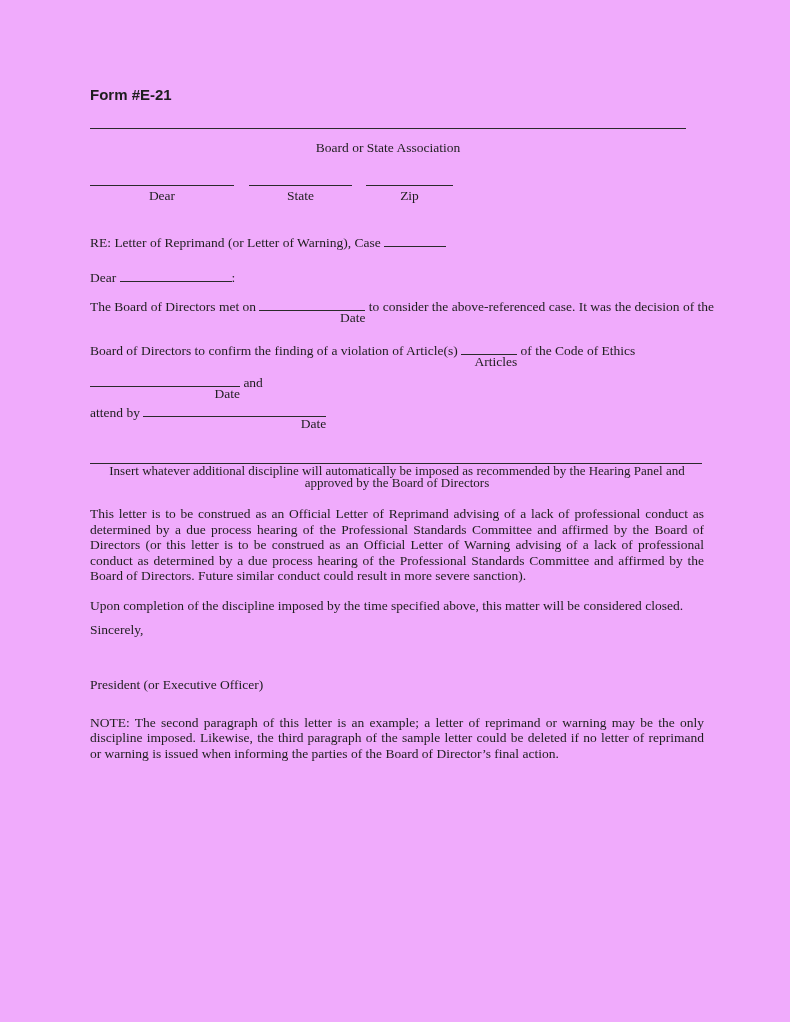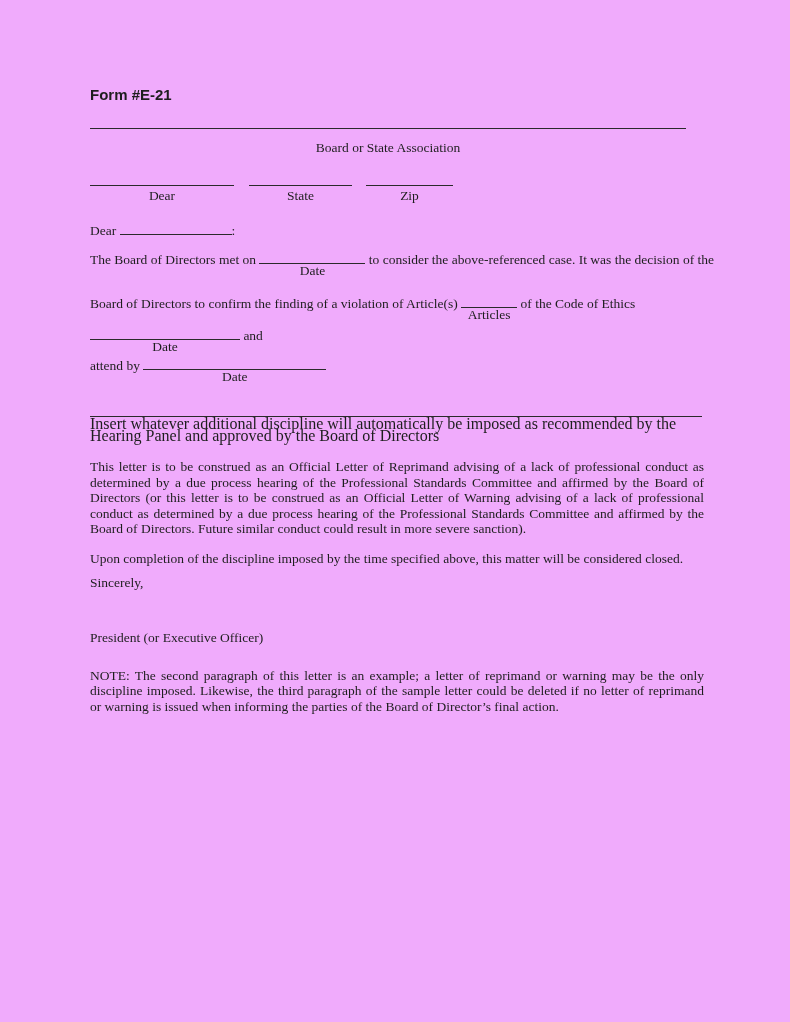--- a/index.html
+++ b/index.html
@@ -88,42 +88,42 @@
     position: relative;
     height: 13px;
     border-bottom: 1px solid #2a2a2a;
     vertical-align: baseline;
   }
   .blank .sub {
     position: absolute;
     top: 14px;
     left: 0;
     width: 100%;
-    text-align: center;
+    text-align: right;
     white-space: nowrap;
     line-height: 14px;
   }
   .w-case   { width: 62px; }
   .w-name   { width: 112px; }
   .w-metdate{ width: 106px; }
   .w-articles{ width: 56px; }
   .w-paydate{ width: 150px; }
   .w-course { width: 333px; }
   .w-coursedate { width: 183px; }
 
   
   .insert-rule {
     margin-top: 11px;
     border-top: 1px solid #2a2a2a;
     width: 612px;
   }
   .insert-note {
     margin-top: 1px;
-    text-align: left;
-    font-size: 16px;
+    text-align: center;
+    font-size: 13px;
     line-height: 12px;
   }
 </style>
 </head>
 <body>
 
 <div class="page">
   <div class="content">
 
     <div class="form-number sans">Form #E-21</div>
@@ -137,20 +137,24 @@
       </div>
       <div class="addr-field af-state">
         <div class="addr-label">State</div>
       </div>
       <div class="addr-field af-zip">
         <div class="addr-label">Zip</div>
       </div>
     </div>
 
 
+    <div class="bodyline re-line">
+      <span>RE: Letter of Reprimand (or Letter of Warning), Case</span>
+      <span class="blank w-case"></span>
+    </div>
 
     <div class="bodyline dear-line">
       <span>Dear</span>
       <span class="blank w-name"></span><span>:</span>
     </div>
 
     <div class="bodyline met-line">
       <span>The Board of Directors met on</span>
       <span class="blank w-metdate"><span class="sub">Date</span></span>
       <span>to consider the above-referenced case. It was the decision of the</span>

